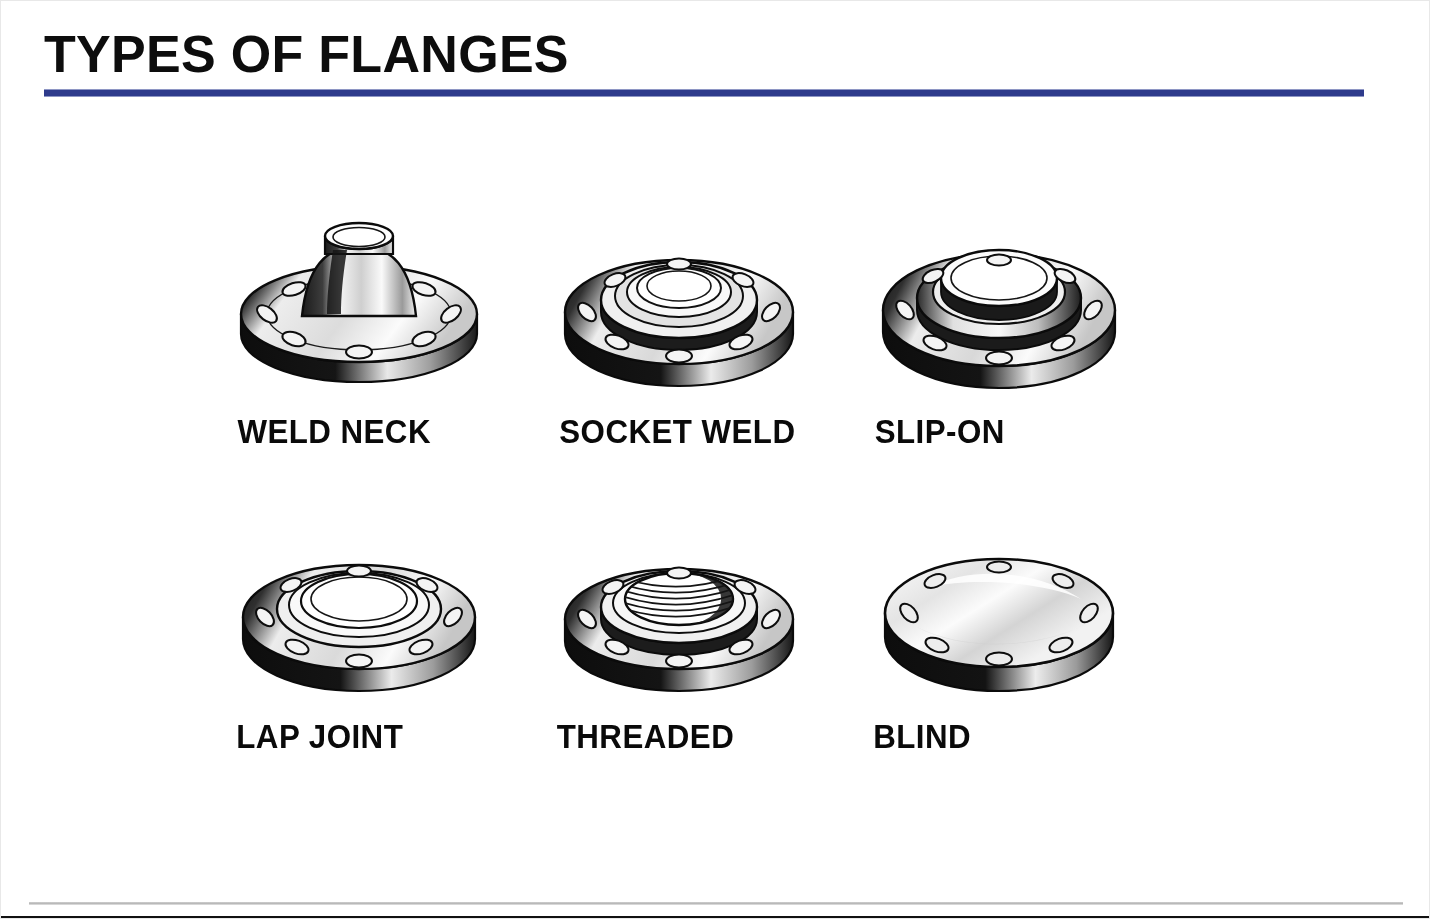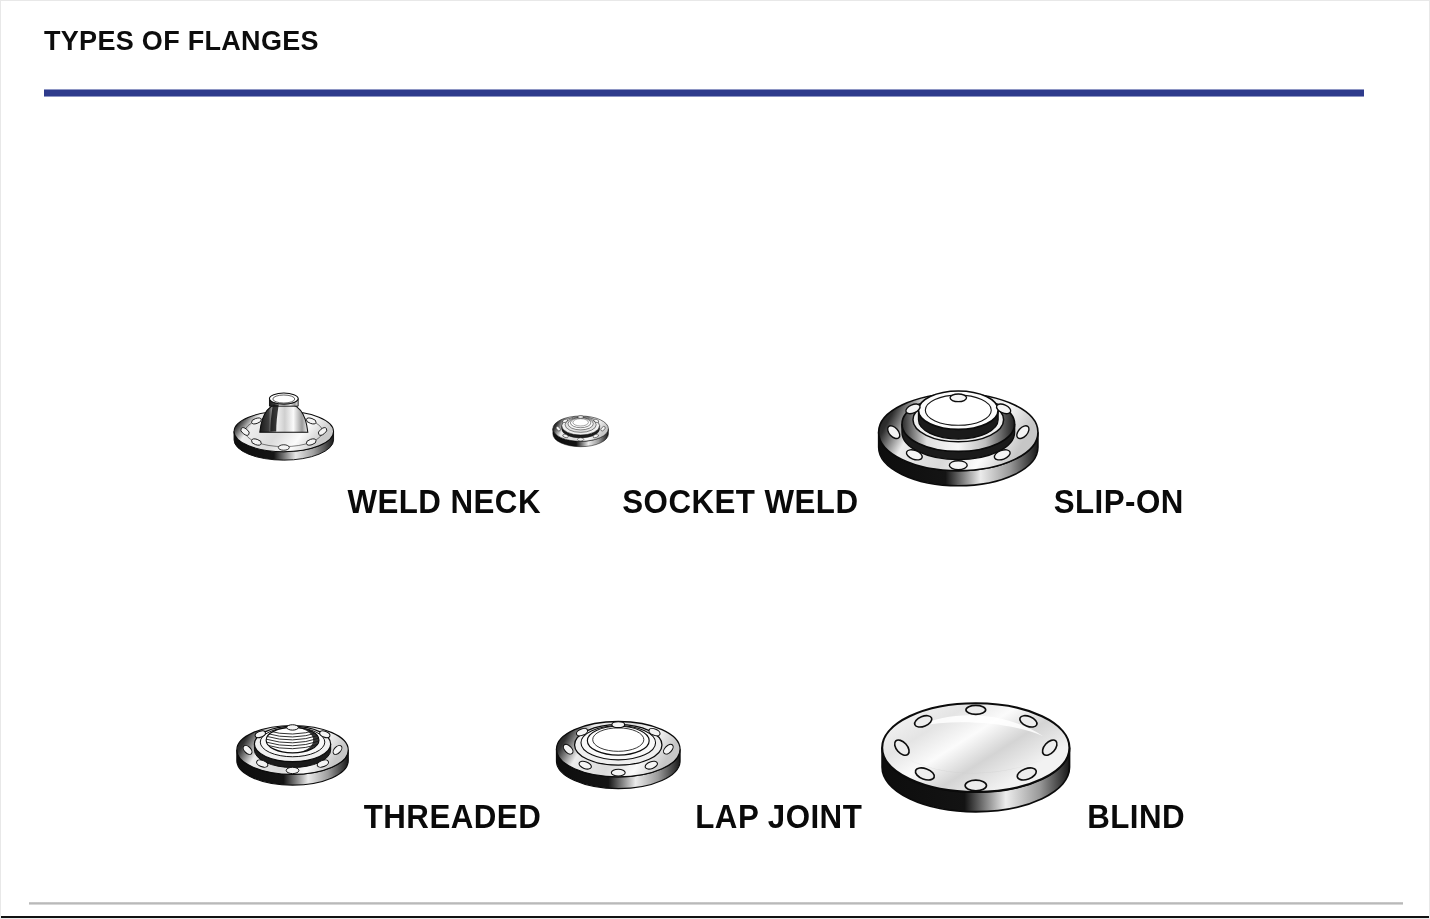--- a/index.html
+++ b/index.html
@@ -22,21 +22,21 @@
 
   
   #title-block {
     position: absolute;
     left: 43px;
     top: 26px;
     width: 1320px;
   }
   #page-title {
     font-family: "Liberation Sans", sans-serif;
-    font-size: 27px;
+    font-size: 52px;
     font-weight: bold;
     line-height: 1.05;
     letter-spacing: 0.3px;
     color: #0d0d0d;
     margin: 0;
     white-space: nowrap;
   }
   #title-rule {
     position: absolute;
     left: 43px;
@@ -55,22 +55,22 @@
     left: 228px;
     top: 205px;
     width: 960px;
     display: grid;
     grid-template-columns: repeat(3, 320px);
     grid-template-rows: 315px 315px;
   }
   .flange-cell {
     position: relative;
     display: flex;
-    flex-direction: row;
-    align-items: flex-end;
+    flex-direction: column;
+    align-items: flex-start;
     justify-content: flex-start;
   }
   .flange-art {
     width: 260px;
     height: 190px;
     display: flex;
     align-items: center;
     justify-content: center;
   }
   .flange-art svg {
@@ -285,20 +285,65 @@
           <path d="M92 68 a58 28 0 0 0 76 0 a58 28 0 0 1 -76 0 z" fill="#101010" opacity="0.7"></path>
         </svg>
       </div>
       <div class="flange-label">SLIP-ON</div>
     </div>
 
     <div class="flange-cell row2">
       <div class="flange-art">
         <svg viewBox="0 0 260 180" xmlns="http://www.w3.org/2000/svg">
           <defs>
+            <linearGradient id="ljBase" x1="0" y1="0" x2="1" y2="0.25">
+              <stop offset="0%" stop-color="#101010"></stop>
+              <stop offset="14%" stop-color="#303030"></stop>
+              <stop offset="30%" stop-color="#ececec"></stop>
+              <stop offset="58%" stop-color="#dadada"></stop>
+              <stop offset="80%" stop-color="#fbfbfb"></stop>
+              <stop offset="100%" stop-color="#c6c6c6"></stop>
+            </linearGradient>
+            <linearGradient id="ljRim" x1="0" y1="0" x2="1" y2="0">
+              <stop offset="0%" stop-color="#0d0d0d"></stop>
+              <stop offset="42%" stop-color="#141414"></stop>
+              <stop offset="64%" stop-color="#ebebeb"></stop>
+              <stop offset="82%" stop-color="#9c9c9c"></stop>
+              <stop offset="100%" stop-color="#171717"></stop>
+            </linearGradient>
+          </defs>
+          <path d="M14 96 a116 52 0 0 0 232 0 l0 22 a116 52 0 0 1 -232 0 z" fill="url(#ljRim)" stroke="#0b0b0b" stroke-width="2.2"></path>
+          <ellipse cx="130" cy="96" rx="116" ry="52" fill="url(#ljBase)" stroke="#0b0b0b" stroke-width="2.4"></ellipse>
+
+          <ellipse cx="130" cy="88" rx="82" ry="38" fill="#efefef" stroke="#0b0b0b" stroke-width="2.4"></ellipse>
+          <ellipse cx="130" cy="84" rx="70" ry="32" fill="#f9f9f9" stroke="#0d0d0d" stroke-width="2"></ellipse>
+          <ellipse cx="130" cy="80" rx="58" ry="27" fill="#ffffff" stroke="#0d0d0d" stroke-width="2.2"></ellipse>
+          <ellipse cx="130" cy="78" rx="48" ry="22" fill="#ffffff" stroke="#161616" stroke-width="1.6"></ellipse>
+
+          <path d="M82 74 a48 22 0 0 1 96 0 a48 22 0 0 0 -96 0 z" fill="#121212" opacity="0.8"></path>
+
+          <g fill="#f4f4f4" stroke="#0d0d0d" stroke-width="2">
+            <ellipse cx="130" cy="140" rx="13" ry="6.5"></ellipse>
+            <ellipse cx="192" cy="126" rx="12" ry="6.5" transform="rotate(-20 192 126)"></ellipse>
+            <ellipse cx="224" cy="96" rx="11" ry="6.5" transform="rotate(-46 224 96)"></ellipse>
+            <ellipse cx="198" cy="64" rx="11" ry="6" transform="rotate(22 198 64)"></ellipse>
+            <ellipse cx="68" cy="126" rx="12" ry="6.5" transform="rotate(20 68 126)"></ellipse>
+            <ellipse cx="36" cy="96" rx="11" ry="6.5" transform="rotate(46 36 96)"></ellipse>
+            <ellipse cx="62" cy="64" rx="11" ry="6" transform="rotate(-22 62 64)"></ellipse>
+            <ellipse cx="130" cy="50" rx="12" ry="5.5"></ellipse>
+          </g>
+        </svg>
+      </div>
+      <div class="flange-label">LAP JOINT</div>
+    </div>
+
+    <div class="flange-cell row2">
+      <div class="flange-art">
+        <svg viewBox="0 0 260 180" xmlns="http://www.w3.org/2000/svg">
+          <defs>
             <linearGradient id="thBase" x1="0" y1="0" x2="1" y2="0.25">
               <stop offset="0%" stop-color="#101010"></stop>
               <stop offset="14%" stop-color="#303030"></stop>
               <stop offset="30%" stop-color="#ececec"></stop>
               <stop offset="58%" stop-color="#dadada"></stop>
               <stop offset="80%" stop-color="#fbfbfb"></stop>
               <stop offset="100%" stop-color="#c6c6c6"></stop>
             </linearGradient>
             <linearGradient id="thRim" x1="0" y1="0" x2="1" y2="0">
               <stop offset="0%" stop-color="#0d0d0d"></stop>
@@ -342,65 +387,20 @@
           </g>
         </svg>
       </div>
       <div class="flange-label">THREADED</div>
     </div>
 
     <div class="flange-cell row2">
       <div class="flange-art">
         <svg viewBox="0 0 260 180" xmlns="http://www.w3.org/2000/svg">
           <defs>
-            <linearGradient id="ljBase" x1="0" y1="0" x2="1" y2="0.25">
-              <stop offset="0%" stop-color="#101010"></stop>
-              <stop offset="14%" stop-color="#303030"></stop>
-              <stop offset="30%" stop-color="#ececec"></stop>
-              <stop offset="58%" stop-color="#dadada"></stop>
-              <stop offset="80%" stop-color="#fbfbfb"></stop>
-              <stop offset="100%" stop-color="#c6c6c6"></stop>
-            </linearGradient>
-            <linearGradient id="ljRim" x1="0" y1="0" x2="1" y2="0">
-              <stop offset="0%" stop-color="#0d0d0d"></stop>
-              <stop offset="42%" stop-color="#141414"></stop>
-              <stop offset="64%" stop-color="#ebebeb"></stop>
-              <stop offset="82%" stop-color="#9c9c9c"></stop>
-              <stop offset="100%" stop-color="#171717"></stop>
-            </linearGradient>
-          </defs>
-          <path d="M14 96 a116 52 0 0 0 232 0 l0 22 a116 52 0 0 1 -232 0 z" fill="url(#ljRim)" stroke="#0b0b0b" stroke-width="2.2"></path>
-          <ellipse cx="130" cy="96" rx="116" ry="52" fill="url(#ljBase)" stroke="#0b0b0b" stroke-width="2.4"></ellipse>
-
-          <ellipse cx="130" cy="88" rx="82" ry="38" fill="#efefef" stroke="#0b0b0b" stroke-width="2.4"></ellipse>
-          <ellipse cx="130" cy="84" rx="70" ry="32" fill="#f9f9f9" stroke="#0d0d0d" stroke-width="2"></ellipse>
-          <ellipse cx="130" cy="80" rx="58" ry="27" fill="#ffffff" stroke="#0d0d0d" stroke-width="2.2"></ellipse>
-          <ellipse cx="130" cy="78" rx="48" ry="22" fill="#ffffff" stroke="#161616" stroke-width="1.6"></ellipse>
-
-          <path d="M82 74 a48 22 0 0 1 96 0 a48 22 0 0 0 -96 0 z" fill="#121212" opacity="0.8"></path>
-
-          <g fill="#f4f4f4" stroke="#0d0d0d" stroke-width="2">
-            <ellipse cx="130" cy="140" rx="13" ry="6.5"></ellipse>
-            <ellipse cx="192" cy="126" rx="12" ry="6.5" transform="rotate(-20 192 126)"></ellipse>
-            <ellipse cx="224" cy="96" rx="11" ry="6.5" transform="rotate(-46 224 96)"></ellipse>
-            <ellipse cx="198" cy="64" rx="11" ry="6" transform="rotate(22 198 64)"></ellipse>
-            <ellipse cx="68" cy="126" rx="12" ry="6.5" transform="rotate(20 68 126)"></ellipse>
-            <ellipse cx="36" cy="96" rx="11" ry="6.5" transform="rotate(46 36 96)"></ellipse>
-            <ellipse cx="62" cy="64" rx="11" ry="6" transform="rotate(-22 62 64)"></ellipse>
-            <ellipse cx="130" cy="50" rx="12" ry="5.5"></ellipse>
-          </g>
-        </svg>
-      </div>
-      <div class="flange-label">LAP JOINT</div>
-    </div>
-
-    <div class="flange-cell row2">
-      <div class="flange-art">
-        <svg viewBox="0 0 260 180" xmlns="http://www.w3.org/2000/svg">
-          <defs>
             <linearGradient id="blFace" x1="0.1" y1="0" x2="0.9" y2="0.6">
               <stop offset="0%" stop-color="#f7f7f7"></stop>
               <stop offset="30%" stop-color="#e4e4e4"></stop>
               <stop offset="52%" stop-color="#fbfbfb"></stop>
               <stop offset="74%" stop-color="#d4d4d4"></stop>
               <stop offset="100%" stop-color="#f2f2f2"></stop>
             </linearGradient>
             <linearGradient id="blRim" x1="0" y1="0" x2="1" y2="0">
               <stop offset="0%" stop-color="#0d0d0d"></stop>
               <stop offset="44%" stop-color="#131313"></stop>

